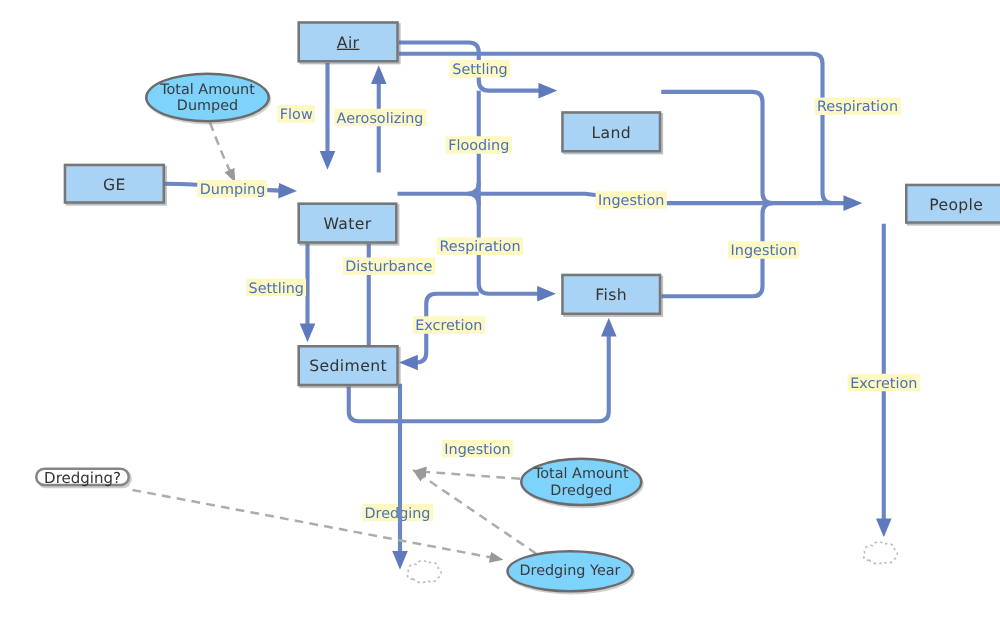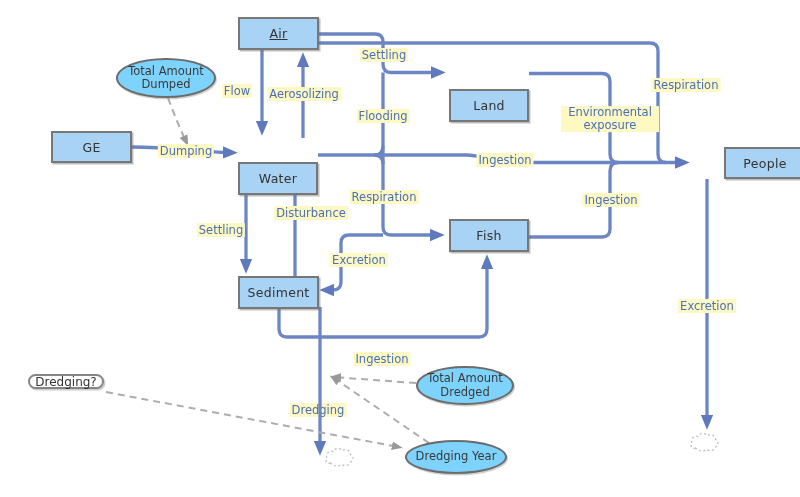--- a/index.html
+++ b/index.html
@@ -87,21 +87,20 @@
   <div class="conv" style="left:405px;top:440px;width:102px;height:34px;">Dredging Year</div>
 
   <div class="decision" style="left:28px;top:374px;width:76px;height:15px;">Dredging?</div>
 
   <div class="flabel" style="left:186px;top:151px;">Dumping</div>
   <div class="flabel" style="left:237px;top:91px;">Flow</div>
   <div class="flabel" style="left:304px;top:94px;">Aerosolizing</div>
   <div class="flabel" style="left:384px;top:55px;">Settling</div>
   <div class="flabel" style="left:383px;top:116px;">Flooding</div>
   <div class="flabel" style="left:686px;top:85px;">Respiration</div>
-  <div class="flabel flabel--wrap" style="left:610px;top:119px;">Environmental exposure</div>
   <div class="flabel" style="left:505px;top:160px;">Ingestion</div>
   <div class="flabel" style="left:611px;top:200px;">Ingestion</div>
   <div class="flabel" style="left:384px;top:197px;">Respiration</div>
   <div class="flabel" style="left:221px;top:230px;">Settling</div>
   <div class="flabel" style="left:311px;top:213px;">Disturbance</div>
   <div class="flabel" style="left:359px;top:260px;">Excretion</div>
   <div class="flabel" style="left:382px;top:359px;">Ingestion</div>
   <div class="flabel" style="left:707px;top:306px;">Excretion</div>
 
 </div>

